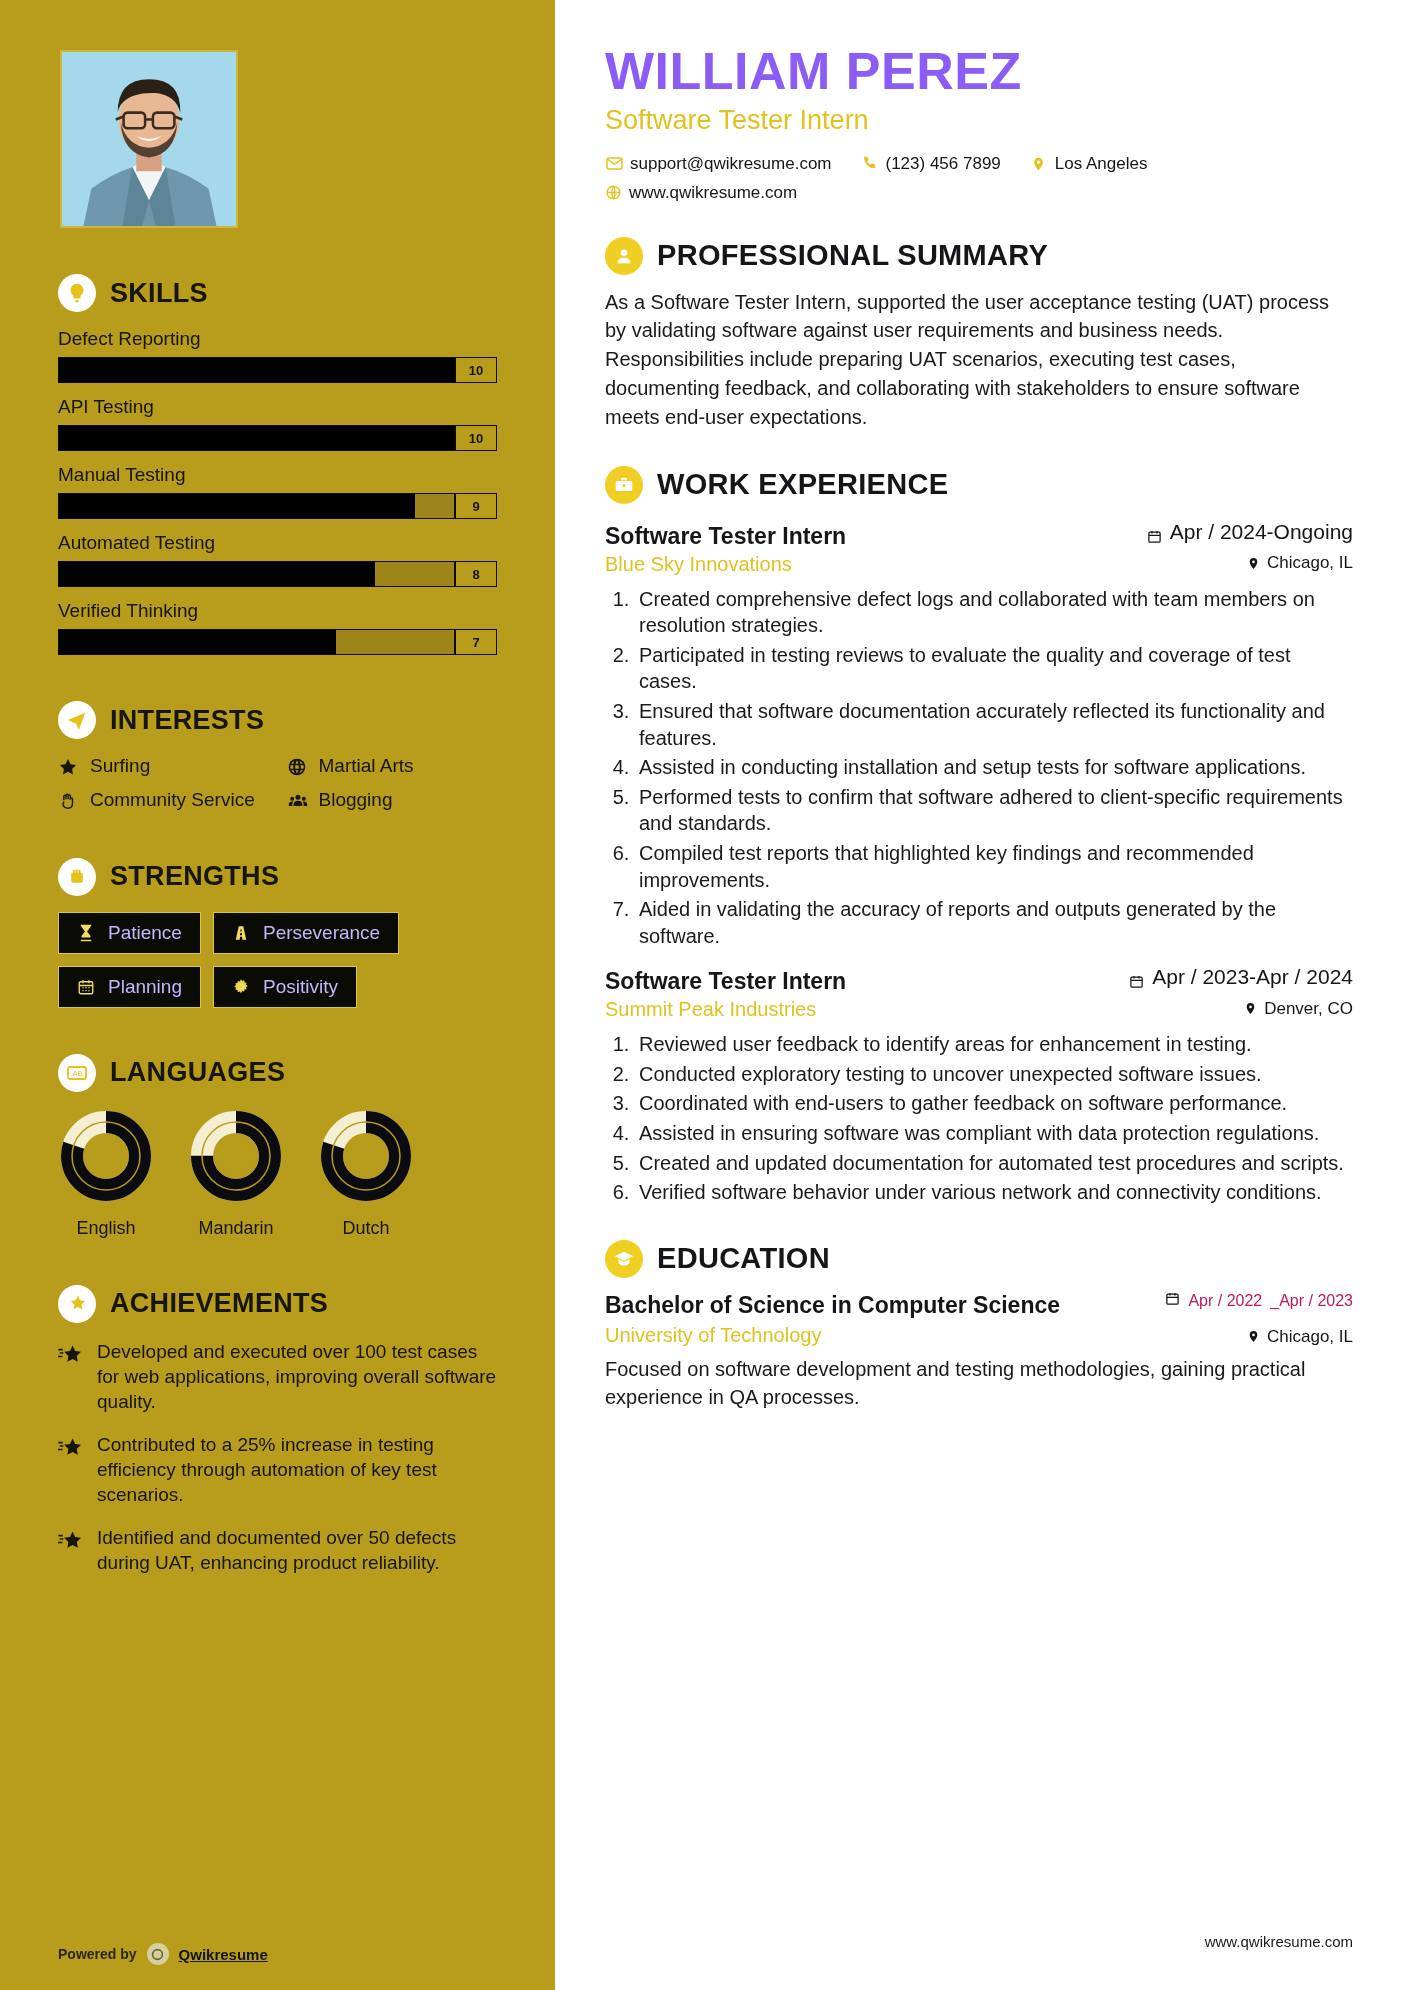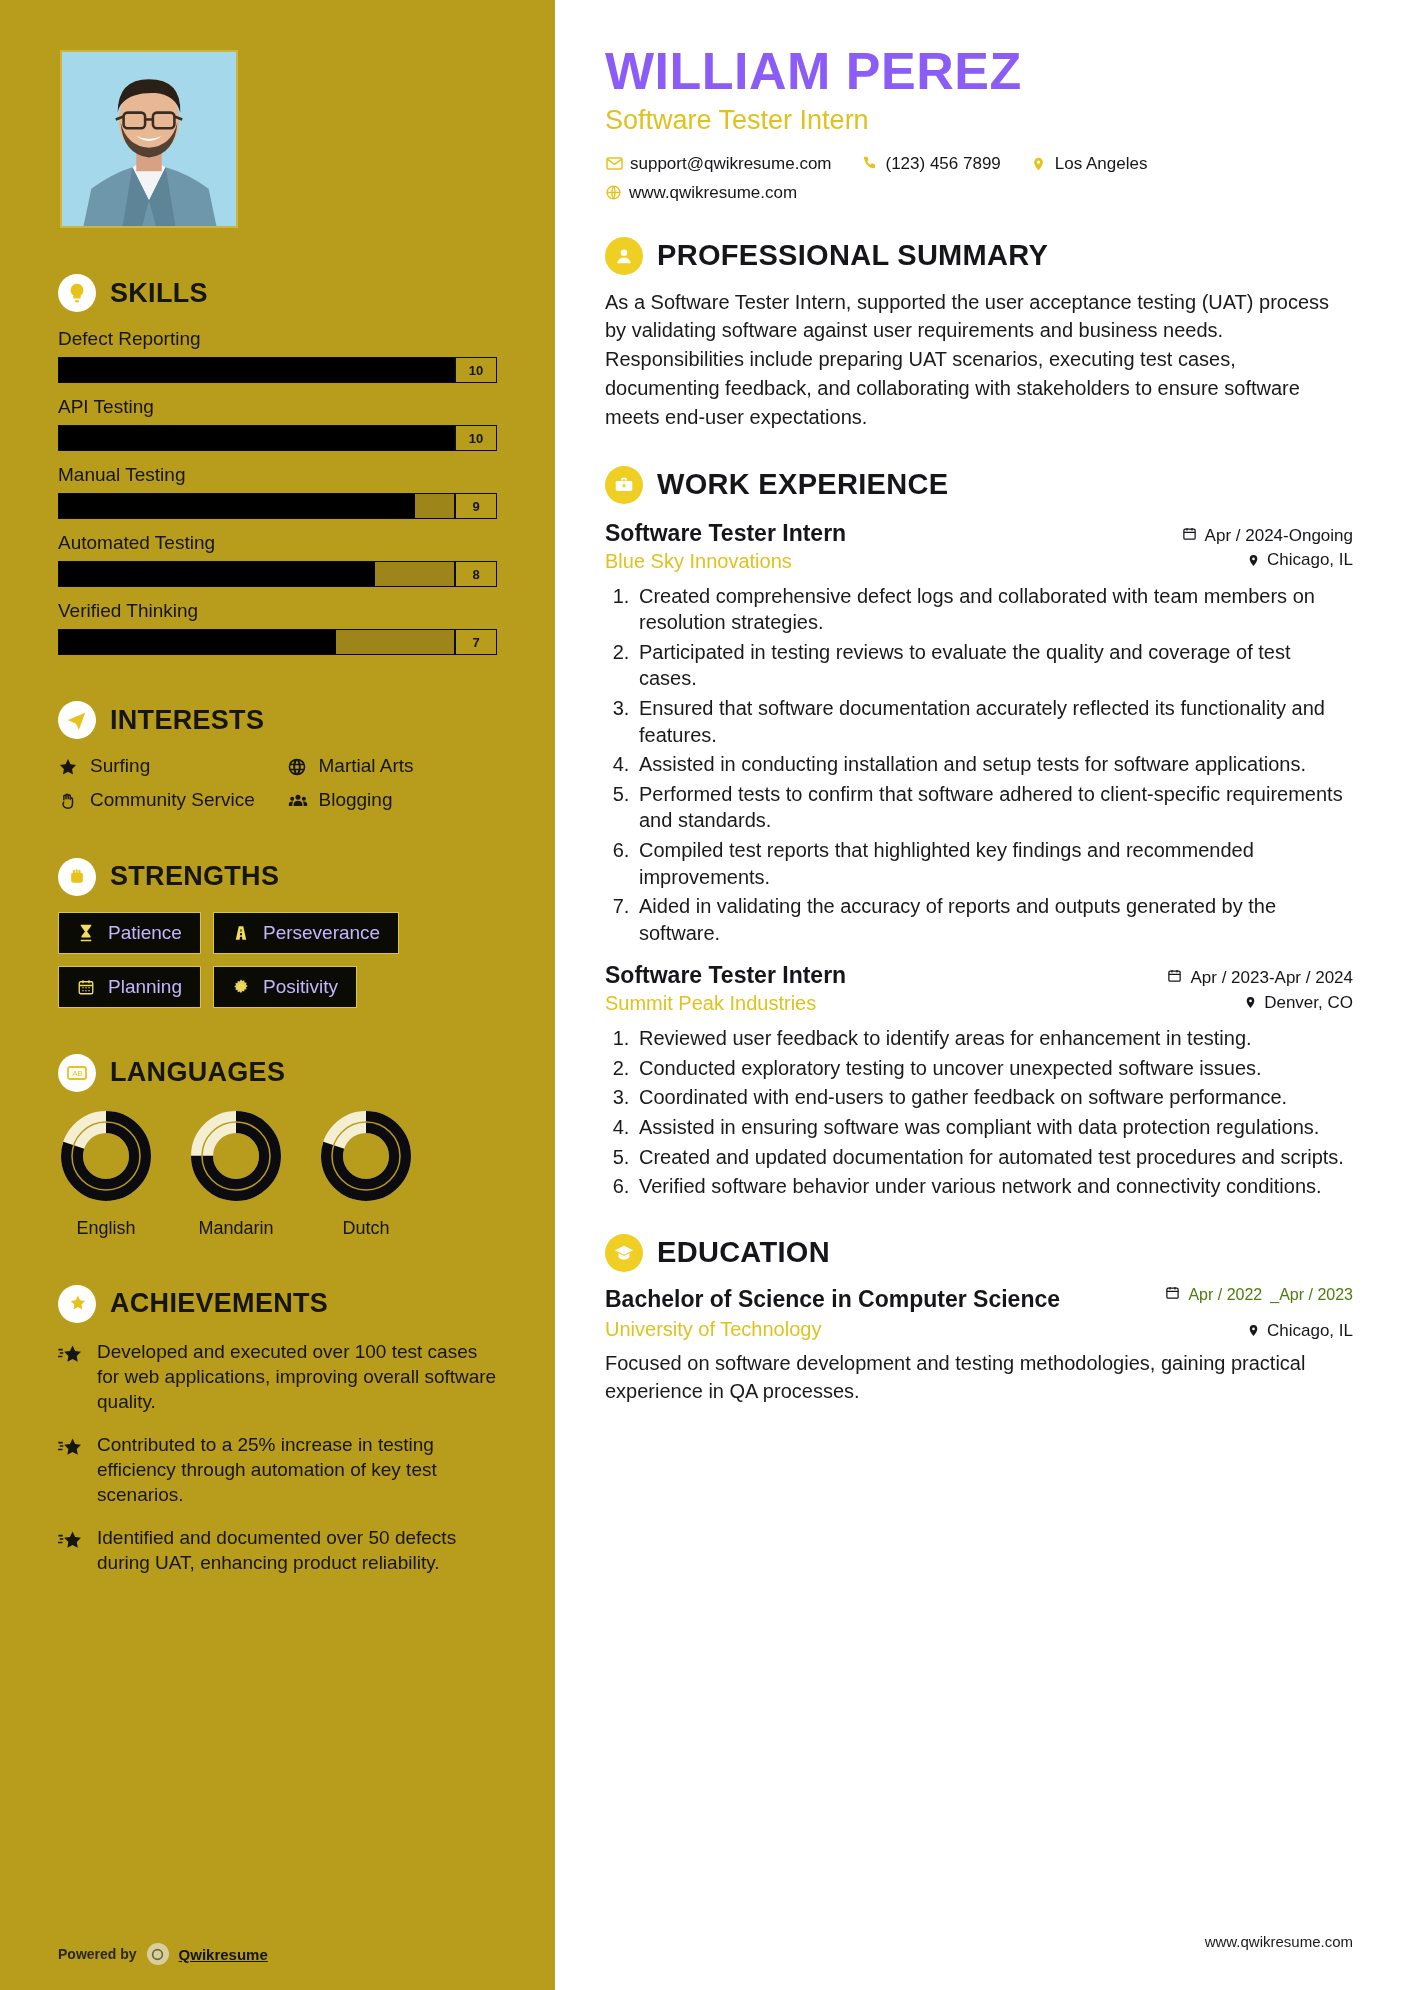--- a/index.html
+++ b/index.html
@@ -100,30 +100,30 @@
     width:38px; height:38px; border-radius:50%; background:#f0cf24;
     display:flex; align-items:center; justify-content:center; flex:0 0 38px;
   }
   .m-title { font-size:29px; font-weight:bold; color:#16161a; letter-spacing:0.3px; }
 
   .summary { font-size:20px; color:#1a1a1a; line-height:1.44; }
 
   .job { margin-top:16px; }
   .job-top { display:flex; justify-content:space-between; align-items:baseline; }
   .job-title { font-size:23px; font-weight:bold; color:#16161a; }
-  .job-meta { font-size:17px; color:#16161a; display:flex; align-items:flex-start; gap:8px; white-space:nowrap; }
+  .job-meta { font-size:21px; color:#16161a; display:flex; align-items:flex-end; gap:8px; white-space:nowrap; }
   .job-sub { display:flex; justify-content:space-between; align-items:baseline; margin-top:3px; }
   .job-company { font-size:20px; color:#e0c21f; }
   .job-loc { font-size:17px; color:#16161a; display:flex; align-items:center; gap:7px; white-space:nowrap; }
   ol.bullets { margin:10px 0 0 30px; }
   ol.bullets li { font-size:20px; color:#1a1a1a; line-height:1.33; margin-bottom:3px; padding-left:4px; }
 
   .edu-top { display:flex; justify-content:space-between; align-items:flex-start; gap:20px; }
   .edu-title { font-size:23px; font-weight:bold; color:#16161a; line-height:1.25; max-width:500px; }
-  .edu-dates { font-size:16px; color:#4d7c0f; display:flex; align-items:flex-start; gap:8px; white-space:nowrap; text-align:center; }
+  .edu-dates { font-size:16px; color:#be185d; display:flex; align-items:flex-start; gap:8px; white-space:nowrap; text-align:center; }
   .edu-dates .dd { line-height:1.2; }
   .edu-sub { display:flex; justify-content:space-between; align-items:flex-end; margin-top:4px; }
   .edu-school { font-size:20px; color:#e0c21f; }
   .edu-desc { font-size:20px; color:#1a1a1a; line-height:1.4; margin-top:8px; }
 
   .site-footer {
     position:absolute; right:54px; bottom:40px; font-size:15px; color:#1a1a1a;
   }
   .gi svg { display:block; }
 </style>

